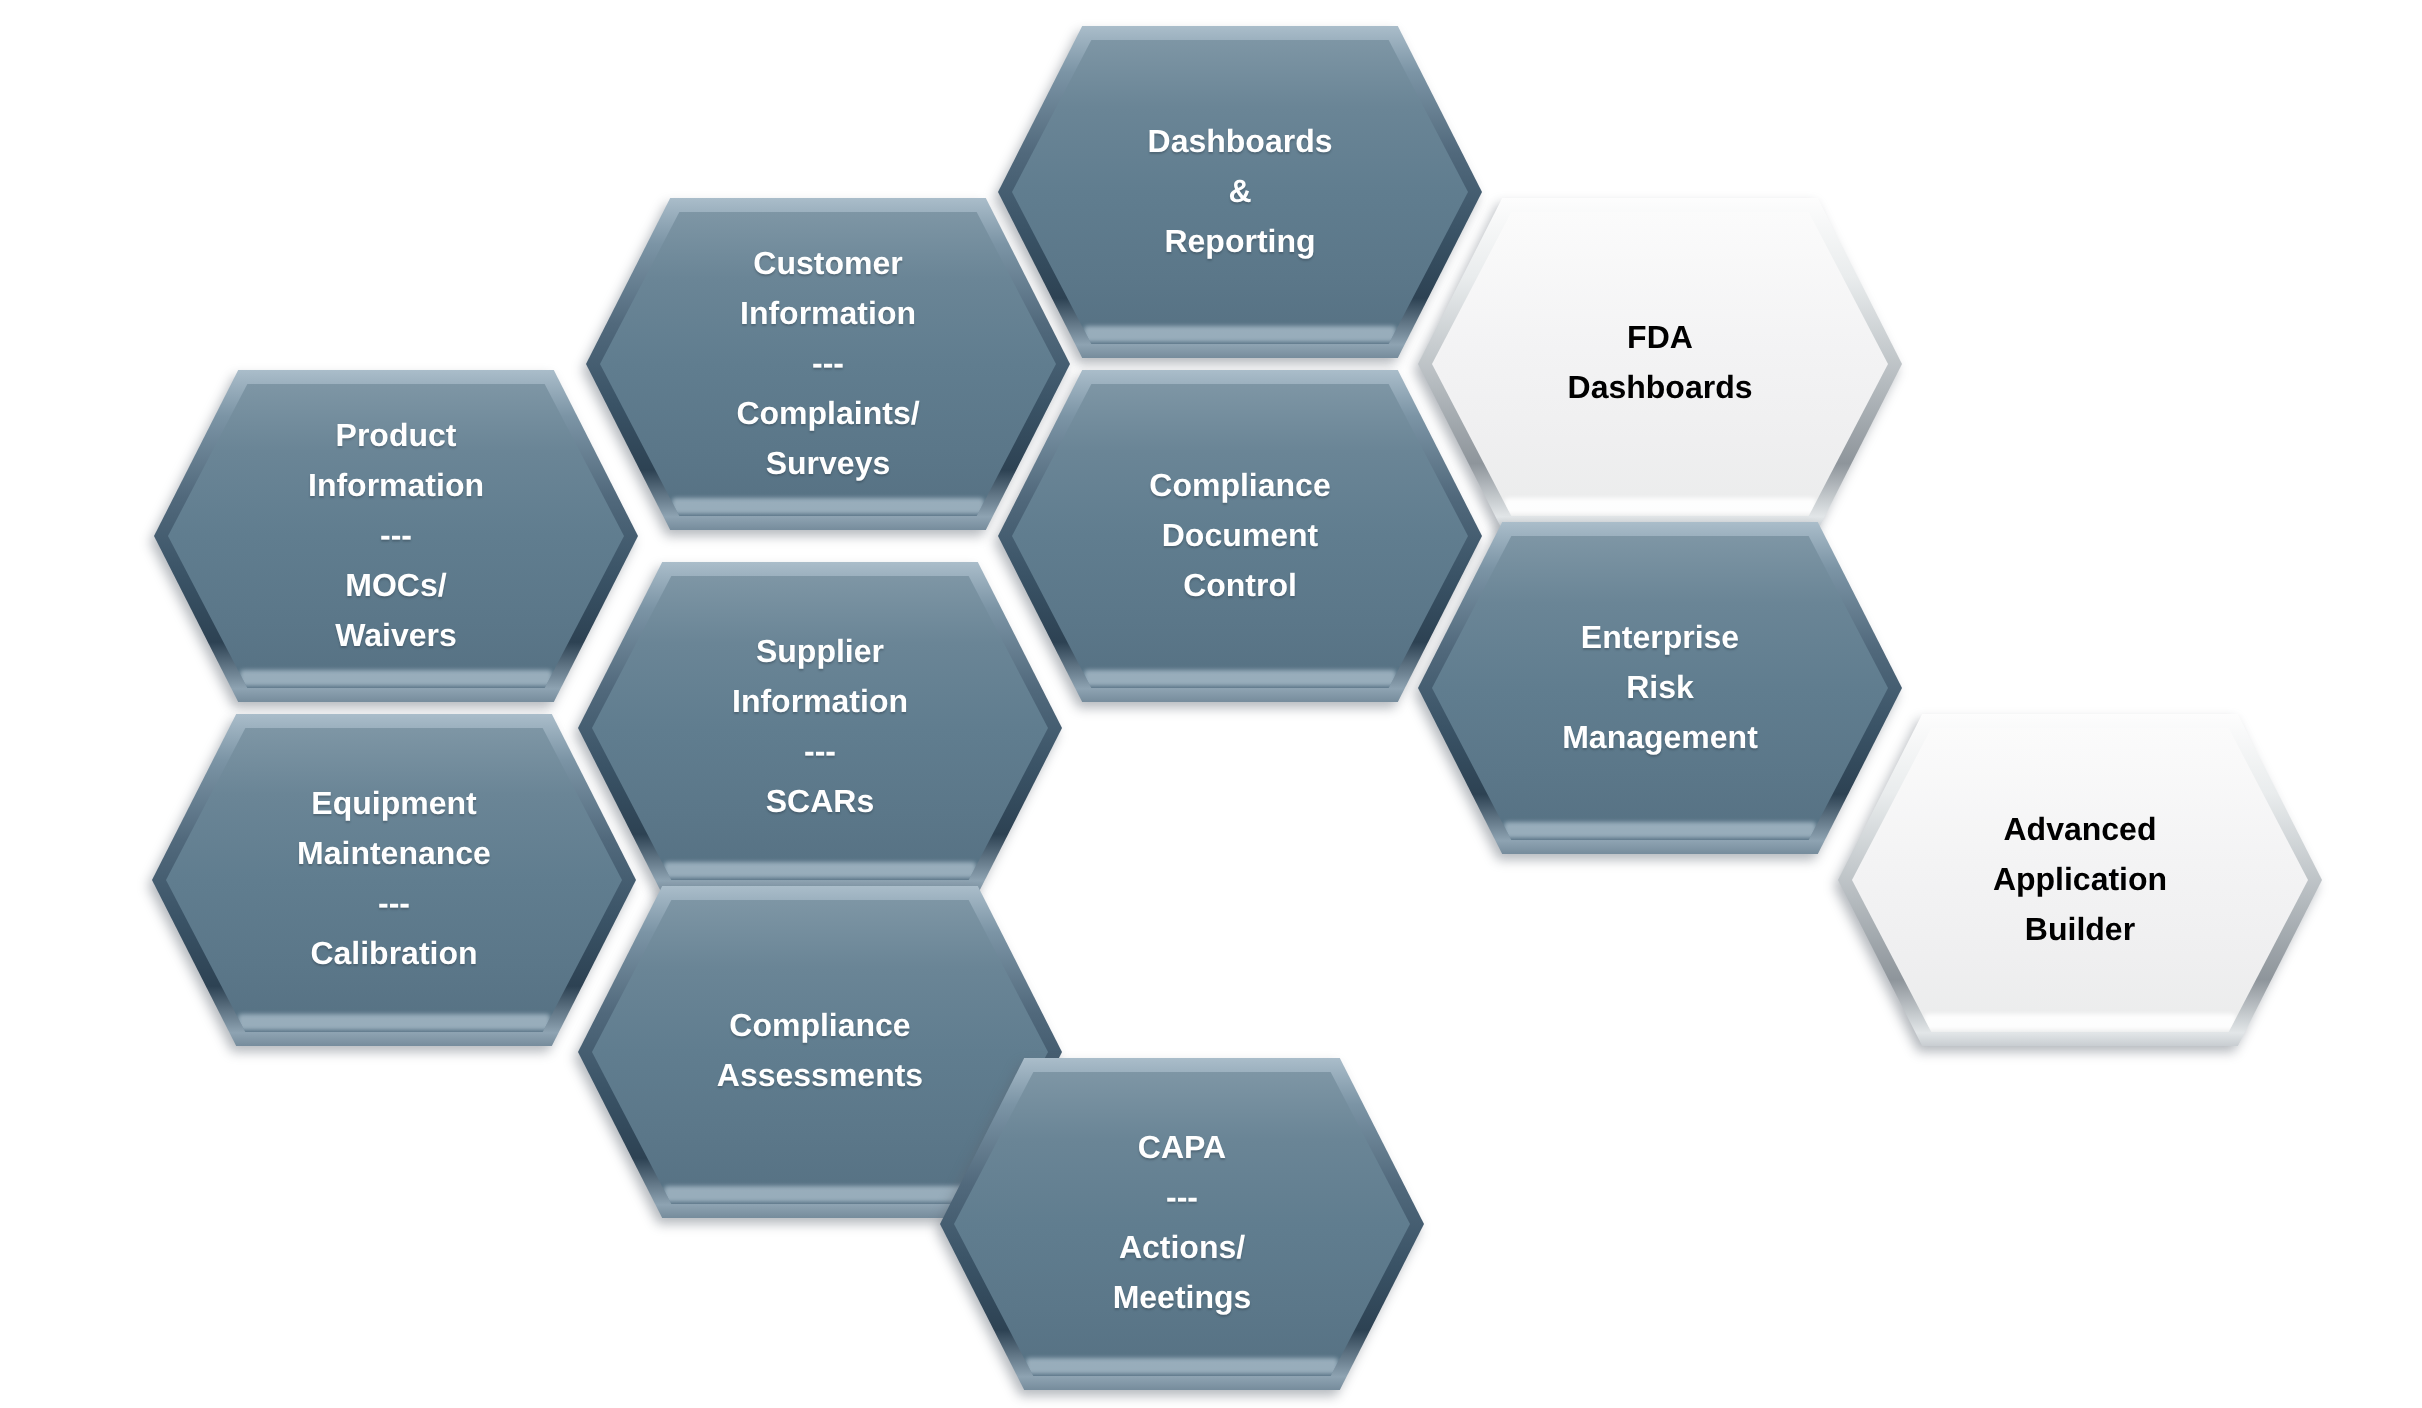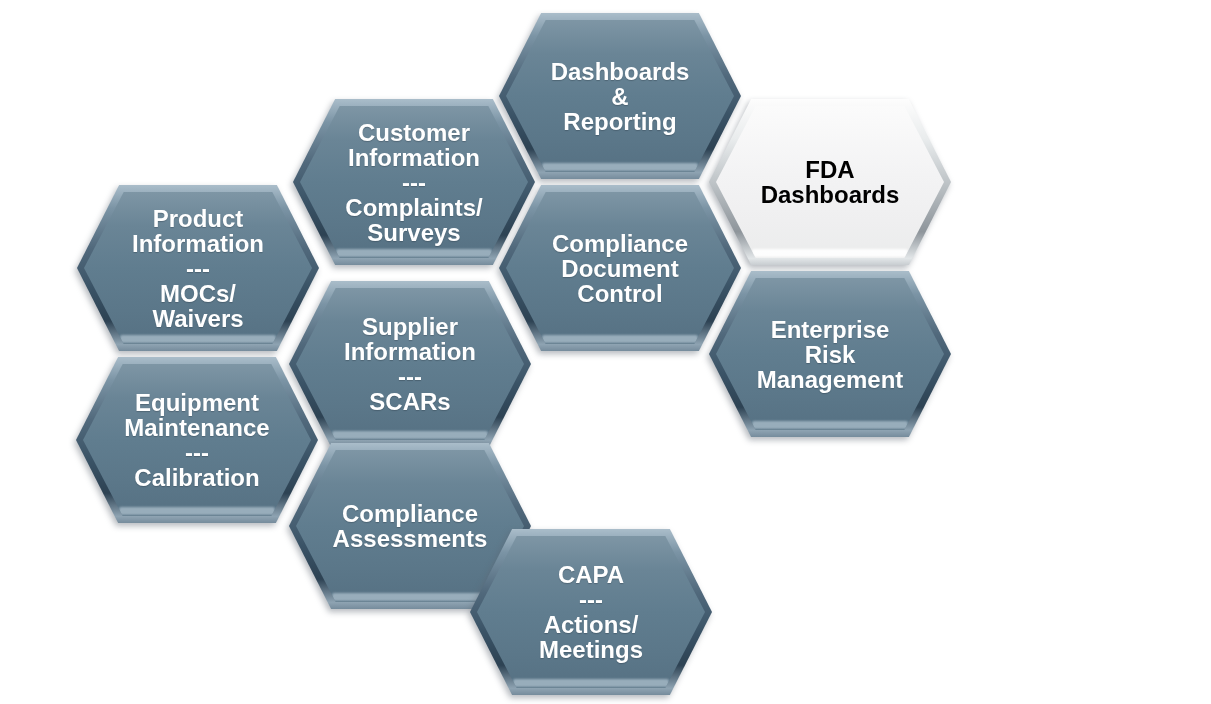--- a/index.html
+++ b/index.html
@@ -69,21 +69,21 @@
   .hex.dark .fill::after  { background: rgba(205,222,234,0.55); filter: blur(1px); }
   .hex.light .fill::after { background: rgba(255,255,255,0.9);  filter: blur(1px); }
   .hex .label {
     position: absolute;
     inset: 0;
     display: flex;
     align-items: center;
     justify-content: center;
     text-align: center;
     white-space: pre-line;
-    font-size: 24px;
+    font-size: 16px;
     font-weight: bold;
     line-height: 25px;
     padding: 0 28px;
     box-sizing: border-box;
   }
   .hex.dark .label  { color: #ffffff; text-shadow: 0 1px 1px rgba(40,55,65,0.35); }
   .hex.light .label { color: #000000; }
 </style>
 </head>
 <body>
@@ -142,40 +142,48 @@
   <div class="hex dark" style="left:289px; top:281px">
     <div class="shape">
         <div class="fill"></div>
       <div class="label">Supplier
 Information
 ---
 SCARs</div>
       </div>
   </div>
 
-  <div class="hex dark" style="left:709px; top:271px">
+  <div class="hex dark" style="left:709px; top:261px">
     <div class="shape">
         <div class="fill"></div>
       <div class="label">Enterprise
 Risk
 Management</div>
       </div>
   </div>
 
   <div class="hex dark" style="left:76px;  top:357px">
     <div class="shape">
         <div class="fill"></div>
       <div class="label">Equipment
 Maintenance
 ---
 Calibration</div>
       </div>
   </div>
 
 
+  <div class="hex light" style="left:919px; top:357px">
+    <div class="shape">
+        <div class="fill"></div>
+      <div class="label">Advanced
+Application
+Builder</div>
+      </div>
+  </div>
 
   <div class="hex dark" style="left:289px; top:443px">
     <div class="shape">
         <div class="fill"></div>
       <div class="label">Compliance
 Assessments</div>
       </div>
   </div>
 
 

